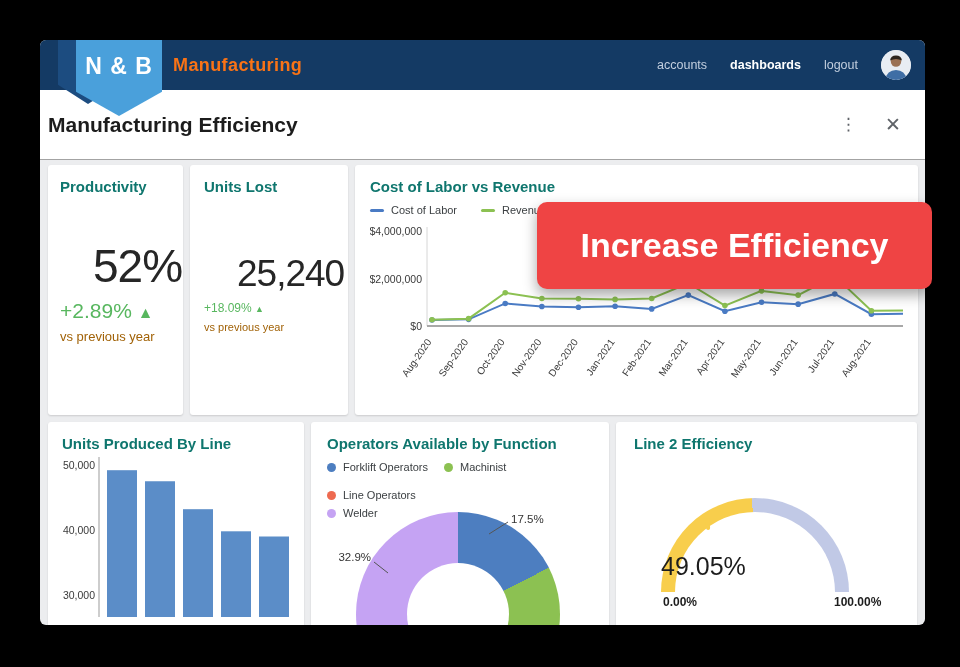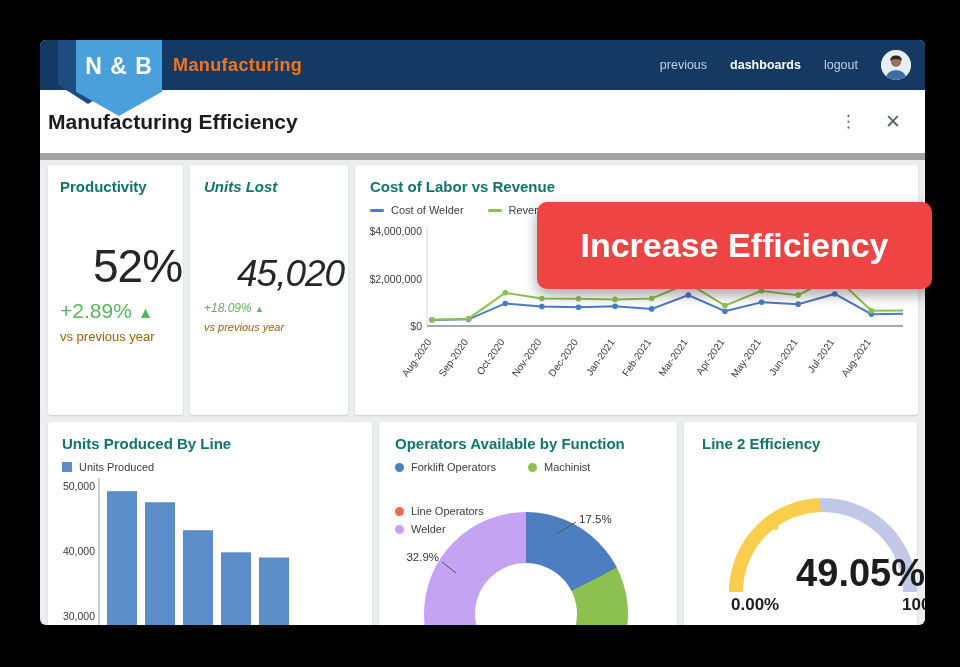--- a/index.html
+++ b/index.html
@@ -21,34 +21,34 @@
                    display:flex; justify-content:center; padding-top:13px;
                    color:#fff; font-weight:bold; font-size:23px; letter-spacing:1px; }
   .brand { margin-left:133px; color:#f97316; font-size:18px; font-weight:bold; letter-spacing:.4px; }
   .nav-links { margin-left:auto; display:flex; align-items:center; gap:23px; padding-right:14px; }
   .nav-link { color:#c3cfdf; font-size:12.5px; cursor:pointer; }
   .nav-link.active { color:#fff; font-weight:bold; }
   .avatar { width:30px; height:30px; border-radius:50%; overflow:hidden; background:#dfe5ec; cursor:pointer; }
 
   
   .titlebar { height:70px; background:#fff; display:flex; align-items:center;
-              padding:0 24px 0 8px; border-bottom:7px solid #a3a3a3; }
+              padding:0 24px 0 8px; border-bottom:1px solid #a3a3a3; }
   .page-title { font-size:21px; font-weight:bold; color:#1c1c1c; }
   .title-actions { margin-left:auto; display:flex; align-items:center; gap:28px; }
   .kebab-icon { font-size:17px; color:#5f6368; cursor:pointer; line-height:1; }
   .close-icon { font-size:19px; color:#5f6368; cursor:pointer; line-height:1; }
 
   
   .content { padding:5px 8px; }
   .row { display:flex; gap:7px; }
   .row1 { height:250px; margin-bottom:7px; }
   .row2 { height:240px; }
   .card { background:#fff; border-radius:3px; box-shadow:0 1px 2px rgba(0,0,0,.14); position:relative; }
-  .kpi0 { width:135px; } .kpi1 { width:158px;font-style:italic; } .chartcard { flex:1; }
-  .r2c1 { width:324px; } .r2c2 { width:298px; } .r2c3 { flex:1; }
+  .kpi0 { width:135px; } .kpi1 { width:158px; } .chartcard { flex:1; }
+  .r2c1 { width:256px; } .r2c2 { width:298px; } .r2c3 { flex:1; }
 
   .card-pad { padding:13px 15px; height:100%; }
   .card-title { font-size:15px; font-weight:bold; color:#0f766e; }
 
   
   .kpi-value { color:#262626; font-weight:normal; letter-spacing:-1px;margin-left:33px; }
   .kpi0 .kpi-value { font-size:46px; margin-top:44px; }
   .kpi1 .kpi-value { font-size:37px; margin-top:58px; }
   .kpi-delta { margin-top:6px; }
   .kpi0 .kpi-delta { font-size:21px; }
@@ -59,42 +59,42 @@
   .kpi1 .kpi-caption { font-size:11px; }
 
   
   .legend-row { display:flex; align-items:center; gap:24px; margin-top:9px; flex-wrap:wrap; }
   .legend-item { display:flex; align-items:center; gap:7px; }
   .legend-label { font-size:11px; color:#3c4043; }
   .sw-dash { width:14px; height:3px; border-radius:2px; }
   .sw-square { width:10px; height:10px; }
   .sw-dot { width:9px; height:9px; border-radius:50%; }
   .legend-rows { margin-top:9px; }
-  .legend-rows .legend-row { margin-top:0; margin-bottom:6px; gap:32px; }
+  .legend-rows .legend-row { margin-top:0; margin-bottom:6px; gap:16px; }
 
   svg text.tick { font-family:"Liberation Sans",sans-serif; font-size:10.5px; fill:#3a3a3a; }
   svg text.xlab { font-size:10px; }
 
   
   .donut { position:absolute; left:45px; top:90px; width:204px; height:204px; border-radius:50%; }
   .donut-hole { position:absolute; left:50%; top:50%; width:102px; height:102px;
                 margin:-51px 0 0 -51px; background:#fff; border-radius:50%; }
   .callout-svg { position:absolute; left:0; top:0; }
   .callout-svg text { font-family:"Liberation Sans",sans-serif; font-size:11.5px; fill:#333; }
 
   
   .gauge-wrap { position:absolute; left:45px; top:76px; width:188px; height:94px;
                 border-radius:188px 188px 0 0; }
   .gauge-hole { position:absolute; left:14px; top:14px; width:160px; height:80px;
                 background:#fff; border-radius:160px 160px 0 0; }
   .gauge-tick { position:absolute; left:92px; top:96px; width:4px; height:12px;
                 border-radius:2px; transform-origin:2px 74px; }
-  .gauge-value { position:absolute; left:45px; top:130px; width:196px; text-align:right;
-                 font-size:38px; color:#1d1d1d;font-weight:bold; }
-  .gauge-min, .gauge-max { position:absolute; top:173px; font-size:17px; font-weight:bold; color:#1d1d1d; }
+  .gauge-value { position:absolute; left:45px; top:130px; width:196px; text-align:left;
+                 font-size:25px; color:#1d1d1d; }
+  .gauge-min, .gauge-max { position:absolute; top:173px; font-size:12px; font-weight:bold; color:#1d1d1d; }
   .gauge-min { left:47px; } .gauge-max { left:218px; }
 
   
   .overlay-btn { position:absolute; left:537px; top:202px; width:395px; height:87px;
                  border:none; border-radius:10px; color:#fff; font-family:"Liberation Sans",sans-serif;
                  font-size:34px; font-weight:bold; cursor:pointer; z-index:20;
                  box-shadow:0 6px 14px rgba(0,0,0,.35); }
 </style>
 </head>
 <body>
@@ -104,21 +104,21 @@
 
     <div class="navbar" style="background: rgb(20, 58, 100);">
       <div class="logo-group">
         <div class="pennant-back" style="background: rgb(28, 76, 128);"></div>
         <div class="pennant-front" style="background: rgb(74, 160, 219);">
           <span>N &amp; B</span>
         </div>
       </div>
       <div class="brand">Manufacturing</div>
       <div class="nav-links">
-        <span class="nav-link">previous</span>
+        <span class="nav-link">accounts</span>
         <span class="nav-link active">dashboards</span>
         <span class="nav-link">logout</span>
         <div class="avatar">
           <svg width="30" height="30" viewBox="0 0 30 30">
             <circle cx="15" cy="15" r="15" fill="#e8edf3"></circle>
             <circle cx="15" cy="11.5" r="5.2" fill="#9a7154"></circle>
             <path d="M15 5.5 a6 6 0 0 1 6 5 q-6 -3 -12 0 a6 6 0 0 1 6 -5z" fill="#2d261f"></path>
             <path d="M4 30 q2 -10 11 -10 q9 0 11 10z" fill="#3f6ea5"></path>
           </svg>
         </div>
@@ -145,36 +145,36 @@
               <span>+2.89%</span>
               <span class="delta-arrow">▲</span>
             </div>
             <div class="kpi-caption">vs previous year</div>
           </div>
         </div>
 
         <div class="card kpi1">
           <div class="card-pad" style="padding:13px 10px 13px 14px;">
             <div class="card-title">Units Lost</div>
-            <div class="kpi-value">45,020</div>
+            <div class="kpi-value">25,240</div>
             <div class="kpi-delta" style="color: rgb(88, 183, 95);">
               <span>+18.09%</span>
               <span class="delta-arrow">▲</span>
             </div>
             <div class="kpi-caption">vs previous year</div>
           </div>
         </div>
 
         <div class="card chartcard">
           <div class="card-pad">
             <div class="card-title">Cost of Labor vs Revenue</div>
             <div class="legend-row">
               <div class="legend-item">
                 <span class="sw-dash" style="background: rgb(74, 123, 196);"></span>
-                <span class="legend-label">Cost of Welder</span>
+                <span class="legend-label">Cost of Labor</span>
               </div>
               <div class="legend-item">
                 <span class="sw-dash" style="background: rgb(140, 193, 82);"></span>
                 <span class="legend-label">Revenue</span>
               </div>
             </div>
             <svg id="line-svg" width="533" height="182" viewBox="0 0 533 182">
                 <line x1="57" y1="11" x2="57" y2="110" stroke="#d6d6d6" stroke-width="1"></line>
                 <line x1="57" y1="110" x2="533" y2="110" stroke="#a8a8a8" stroke-width="2"></line>
                 <text x="52" y="114" text-anchor="end" class="tick">$0</text>
@@ -226,26 +226,20 @@
               </svg>
           </div>
         </div>
       </div>
 
       <div class="row row2">
 
         <div class="card r2c1">
           <div class="card-pad" style="padding:13px 14px;">
             <div class="card-title">Units Produced By Line</div>
-            <div class="legend-row">
-              <div class="legend-item">
-                <span class="sw-square" style="background: rgb(91, 141, 200);"></span>
-                <span class="legend-label">Units Produced</span>
-              </div>
-            </div>
             <svg id="bar-svg" width="244" height="165" viewBox="0 0 244 165">
                 <line x1="37" y1="5" x2="37" y2="165" stroke="#bdbdbd" stroke-width="1.5"></line>
                 <text x="33" y="17" text-anchor="end" class="tick">50,000</text>
                 <text x="33" y="82" text-anchor="end" class="tick">40,000</text>
                 <text x="33" y="147" text-anchor="end" class="tick">30,000</text>
                 <rect x="45" y="18.2" width="30" height="151.8" fill="#5b8dc8"></rect>
                 <rect x="83" y="29.25" width="30" height="140.75" fill="#5b8dc8"></rect>
                 <rect x="121" y="57.199999999999996" width="30" height="112.80000000000001" fill="#5b8dc8"></rect>
                 <rect x="159" y="79.3" width="30" height="90.7" fill="#5b8dc8"></rect>
                 <rect x="197" y="84.5" width="30" height="85.5" fill="#5b8dc8"></rect>

